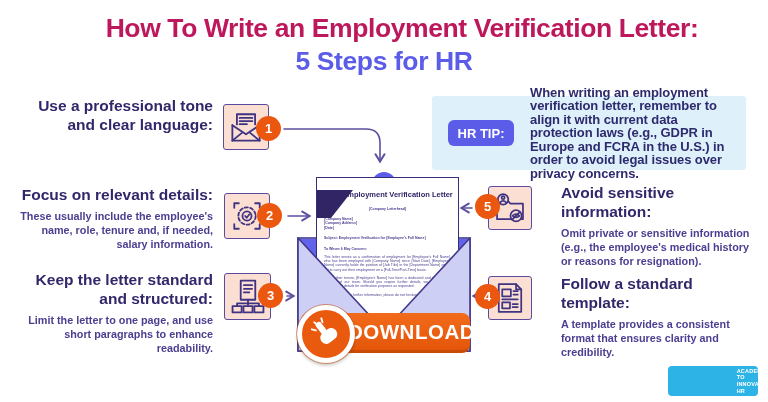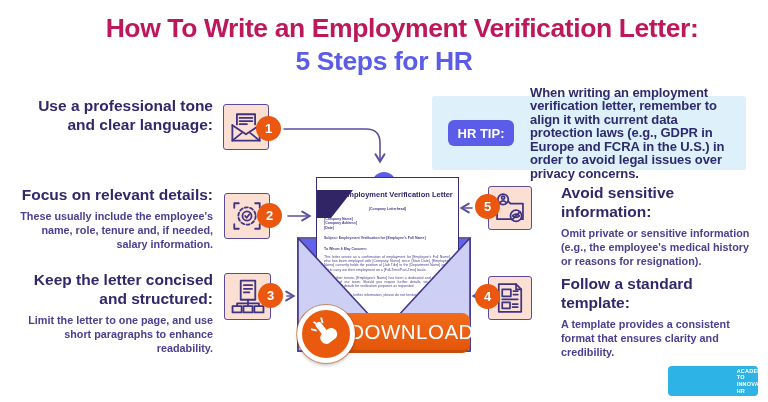--- a/index.html
+++ b/index.html
@@ -41,21 +41,21 @@
   .letter-title{margin-top:12px;padding-left:40px;text-align:center;font-weight:700;
           font-size:15px;color:#2f2566;}
   .letter-letterhead{margin-top:16px;text-align:center;font-size:7px;font-weight:700;color:#4a4090;}
   .letter-block{margin:12px 14px 0 14px;font-size:7px;line-height:9px;color:#4a4090;font-weight:700;}
   .letter-para{margin:8px 14px 0 14px;font-size:7px;line-height:8.5px;color:#4a4090;
           text-align:justify;}
   
   .download{position:absolute;left:301px;top:313px;width:169px;height:37px;border-radius:8px;
           background:linear-gradient(#f26b1b,#e4560a);border-bottom:3px solid #c84b06;
           z-index:6;display:flex;align-items:center;justify-content:center;cursor:pointer;}
-  .dl-label{padding-left:52px;color:#fff;font-weight:400;font-size:20.5px;letter-spacing:0.5px;}
+  .dl-label{padding-left:52px;color:#fff;font-weight:700;font-size:20.5px;letter-spacing:0.5px;}
   .dl-circle{position:absolute;left:297px;top:305px;width:58px;height:58px;border-radius:50%;
           background:#ea5a0e;border:5px solid #fff;box-sizing:border-box;z-index:7;
           box-shadow:0 0 0 1px rgba(198,75,8,.55),0 3px 3px rgba(0,0,0,.18);cursor:pointer;
           display:flex;align-items:center;justify-content:center;}
   
   .logo{position:absolute;left:668px;top:366px;width:90px;height:30px;background:#2eb3e6;
         border-radius:4px;display:flex;align-items:center;z-index:2;}
   .logo-name{color:#fff;font-weight:700;font-size:20px;margin-left:8px;letter-spacing:0.2px;margin-top:46px;}
   .logo-div{width:1px;height:18px;background:#fff;margin:0 5px 0 6px;}
   .logo-tag{color:#fff;font-weight:700;font-size:5.5px;line-height:1.2;letter-spacing:0.2px;}
@@ -91,21 +91,21 @@
   </div>
 
   <div class="step step-left" style="left:8px;top:97px;width:205px;">
     <div class="step-heading">Use a professional tone and clear language:</div>
   </div>
   <div class="step step-left" style="left:8px;top:186px;width:205px;">
     <div class="step-heading">Focus on relevant details:</div>
     <div class="step-body">These usually include the employee's name, role, tenure and, if needed, salary information.</div>
   </div>
   <div class="step step-left" style="left:8px;top:271px;width:205px;">
-    <div class="step-heading">Keep the letter concised and structured:</div>
+    <div class="step-heading">Keep the letter standard and structured:</div>
     <div class="step-body">Limit the letter to one page, and use short paragraphs to enhance readability.</div>
   </div>
 
   <div class="step step-right" style="left:561px;top:184px;width:200px;">
     <div class="step-heading">Avoid sensitive information:</div>
     <div class="step-body">Omit private or sensitive information (e.g., the employee's medical history or reasons for resignation).</div>
   </div>
   <div class="step step-right" style="left:561px;top:275px;width:200px;">
     <div class="step-heading">Follow a standard template:</div>
     <div class="step-body">A template provides a consistent format that ensures clarity and credibility.</div>

